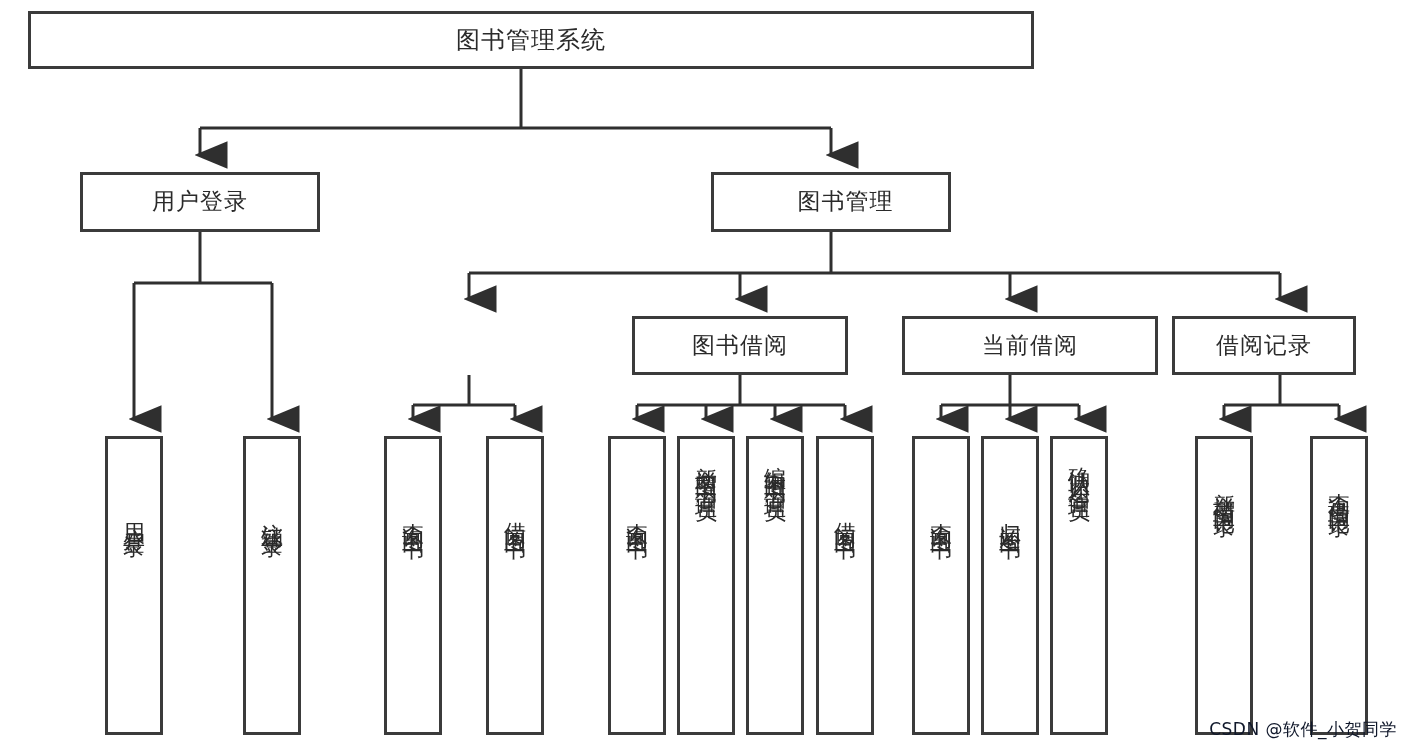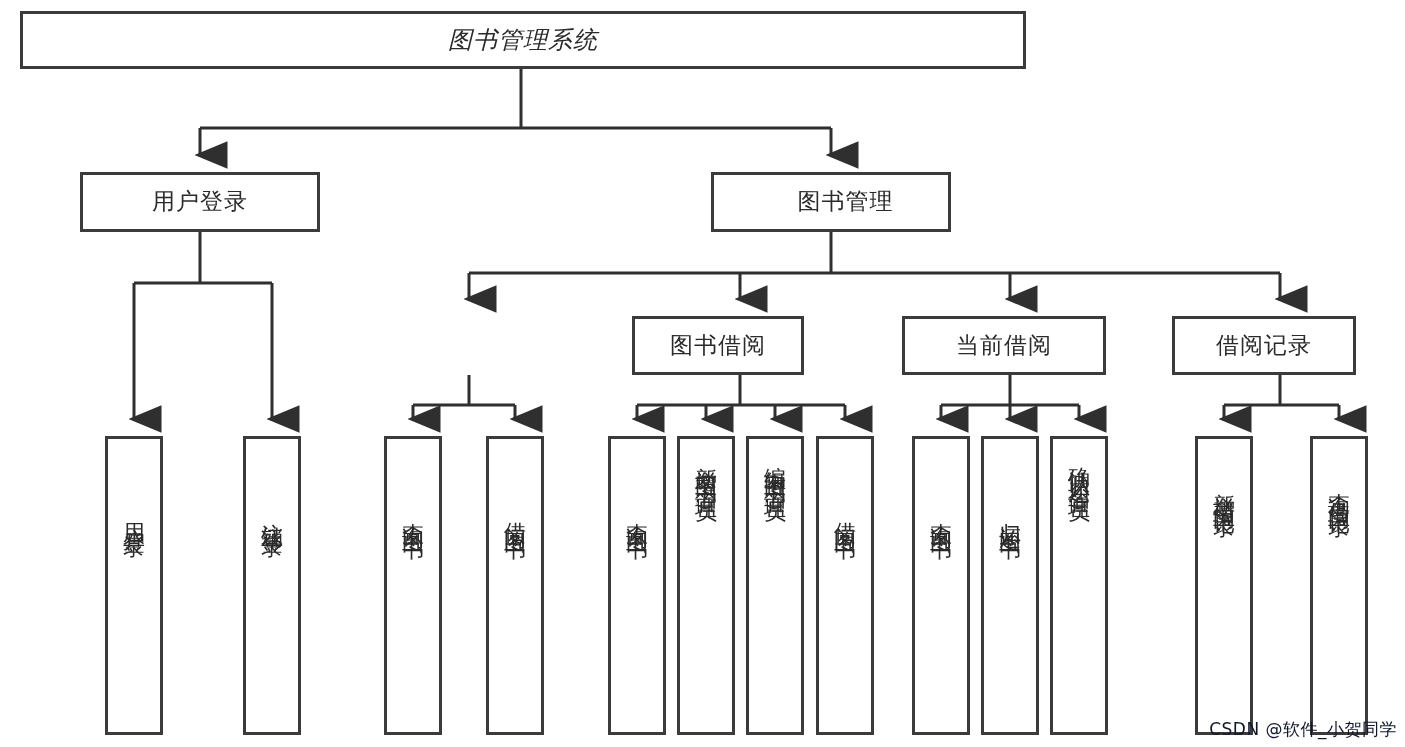--- a/index.html
+++ b/index.html
@@ -117,38 +117,38 @@
       <path d="M 1010 405 L 1010 419" marker-end="url(#arrow)"></path>
       <path d="M 1079 405 L 1079 419" marker-end="url(#arrow)"></path>
 
       <path d="M 1280 375 L 1280 405"></path>
       <path d="M 1224 405 L 1339 405"></path>
       <path d="M 1224 405 L 1224 419" marker-end="url(#arrow)"></path>
       <path d="M 1339 405 L 1339 419" marker-end="url(#arrow)"></path>
     </g>
   </svg>
 
-  <div class="node horiz root" style="left:20px; top:11px; width:1006px; height:58px;font-style:italic;">
+  <div class="node horiz root" style="left:28px; top:11px; width:1006px; height:58px;">
     <span>图书管理系统</span>
   </div>
 
   <div class="node horiz" style="left:80px; top:172px; width:240px; height:60px;">
     <span>用户登录</span>
   </div>
 
   <div class="node horiz" style="left:711px; top:172px; width:240px; height:60px;padding-left:29px;">
     <span>图书管理</span>
   </div>
 
 
-  <div class="node horiz" style="left:632px; top:316px; width:172px; height:59px;">
+  <div class="node horiz" style="left:632px; top:316px; width:216px; height:59px;">
     <span>图书借阅</span>
   </div>
 
-  <div class="node horiz" style="left:902px; top:316px; width:204px; height:59px;">
+  <div class="node horiz" style="left:902px; top:316px; width:256px; height:59px;">
     <span>当前借阅</span>
   </div>
 
   <div class="node horiz" style="left:1172px; top:316px; width:184px; height:59px;">
     <span>借阅记录</span>
   </div>
 
   <div class="node leaf" style="left:105px; top:436px; width:58px; height:299px; padding-top:66px;">
     <span class="vtext">用户登录</span>
   </div>

